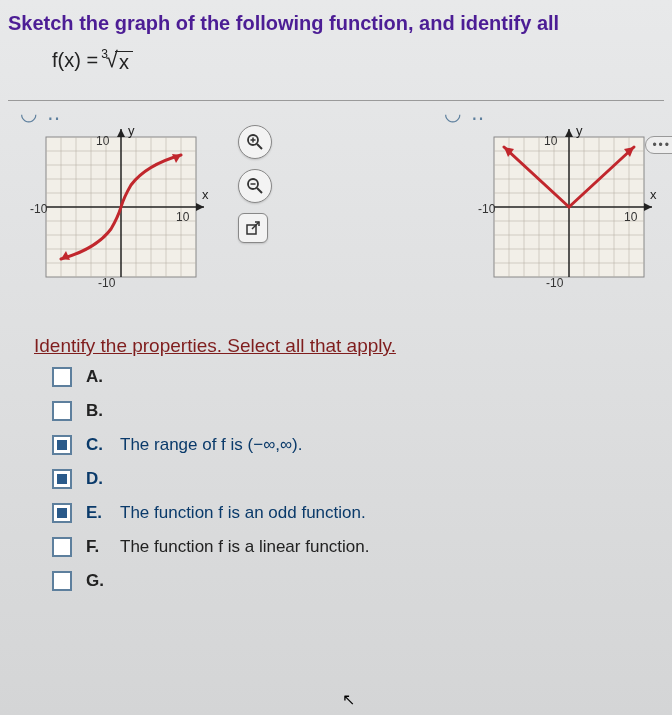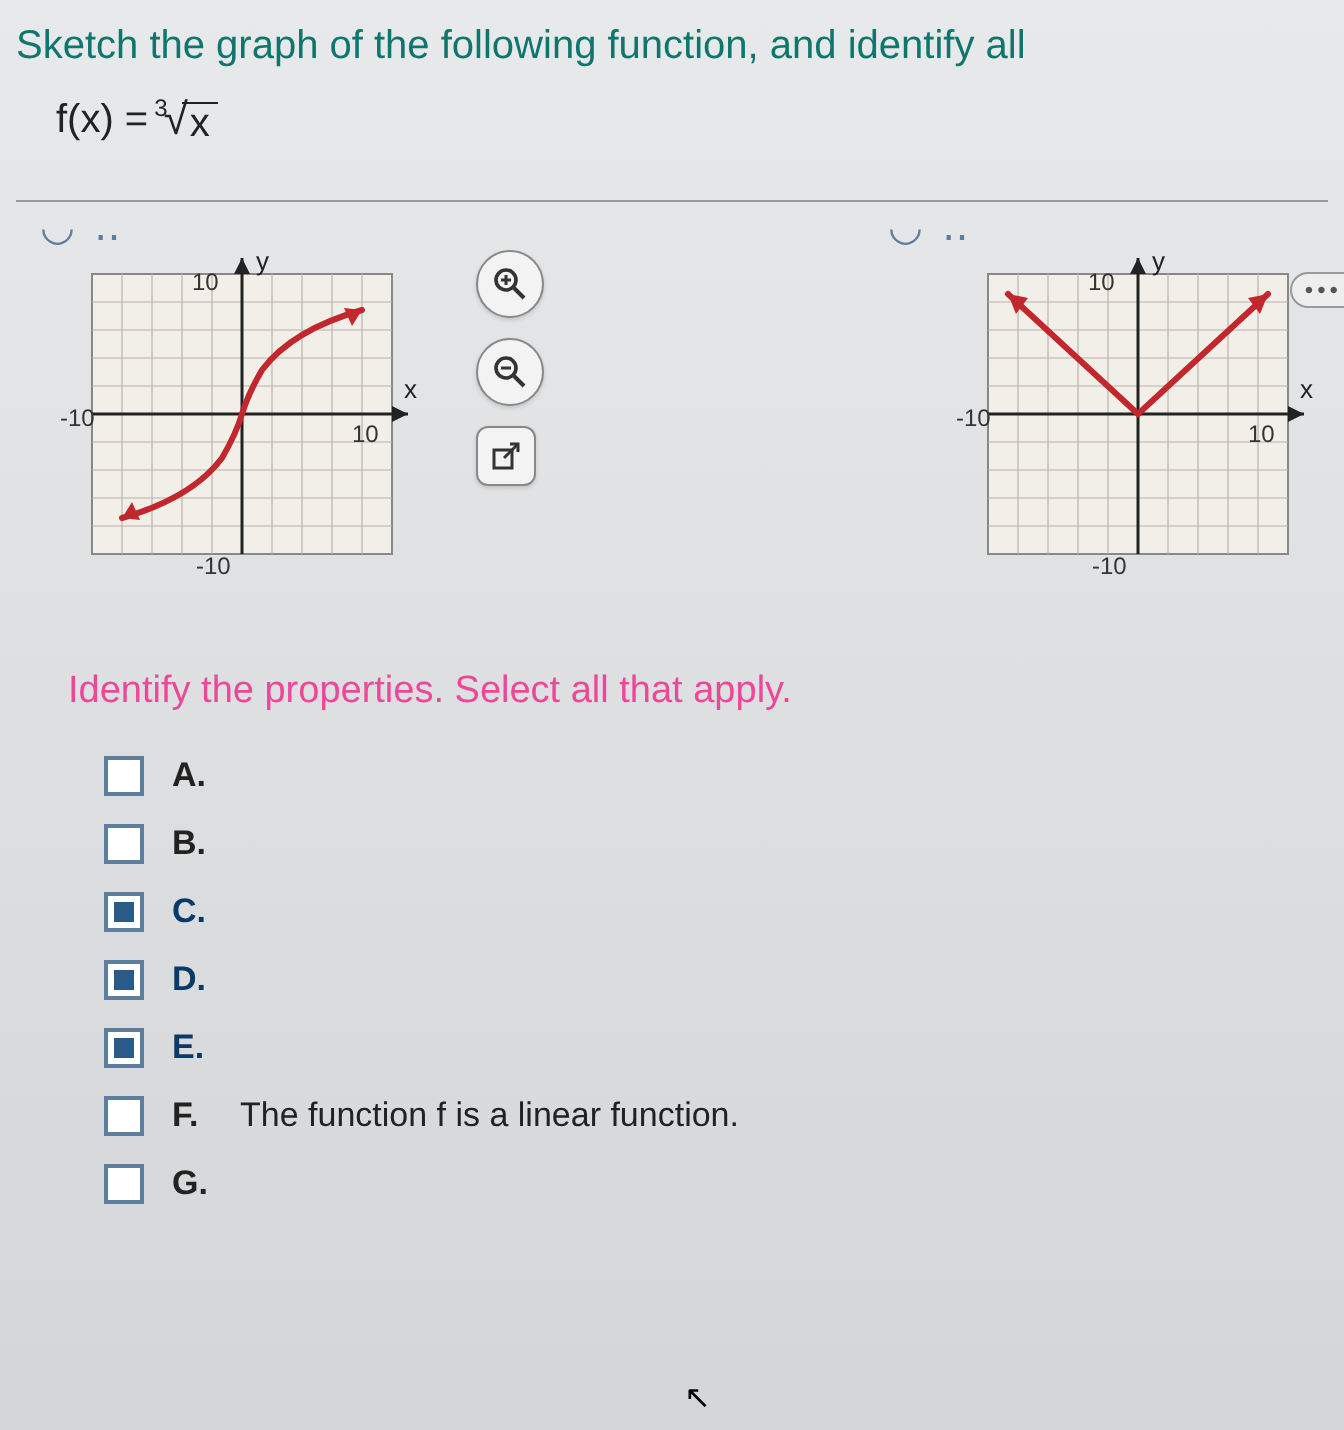--- a/index.html
+++ b/index.html
@@ -8,28 +8,28 @@
       width: 672px;
       height: 715px;
       background: linear-gradient(to bottom, #e8e9ea 0%, #d4d5d6 100%);
       padding: 12px 8px;
       color: #222;
       overflow: hidden;
       position: relative;
     }
     .question-text {
       font-size: 20px;
-      font-weight: 400;
+      font-weight: 700;
       margin-bottom: 14px;
-      color: #0f766e;
+      color: #4c1d95;
     }
     .function-row {
       display: flex;
       align-items: center;
-      margin-left: 20px;
+      margin-left: 44px;
       margin-bottom: 28px;
       font-size: 20px;
     }
     .radical {
       display: inline-flex;
       align-items: flex-start;
       margin-left: 3px;
     }
     .rad-index {
       font-size: 12px;
@@ -99,23 +99,24 @@
     .tool-btn.square {
       border-radius: 6px;
       width: 30px;
       height: 30px;
       font-size: 16px;
     }
     .spacer { flex: 1; }
     .graph-svg { display:block; }
     .properties-text {
       font-size: 19px;
-      margin-bottom: 21px;
+      margin-bottom: 10px;
       margin-left: 26px;
-      color: #ec4899;
+      color: #7f1d1d;
+      text-decoration: underline;
     }
     .options {
       margin-left: 44px;
       display: flex;
       flex-direction: column;
       gap: 14px;
     }
     .opt {
       display: flex;
       align-items: center;
@@ -294,28 +295,30 @@
     <div class="chk"></div>
     <span class="letter">A.</span>
   </div>
   <div class="opt">
     <div class="chk"></div>
     <span class="letter">B.</span>
   </div>
   <div class="opt selected">
     <div class="chk filled"></div>
     <span class="letter">C.</span>
+    <span>The range of f is (−∞,∞).</span>
   </div>
   <div class="opt selected">
     <div class="chk filled"></div>
     <span class="letter">D.</span>
   </div>
   <div class="opt selected">
     <div class="chk filled"></div>
     <span class="letter">E.</span>
+    <span>The function f is an odd function.</span>
   </div>
   <div class="opt">
     <div class="chk"></div>
     <span class="letter">F.</span>
     <span>The function f is a linear function.</span>
   </div>
   <div class="opt">
     <div class="chk"></div>
     <span class="letter">G.</span>
   </div>

